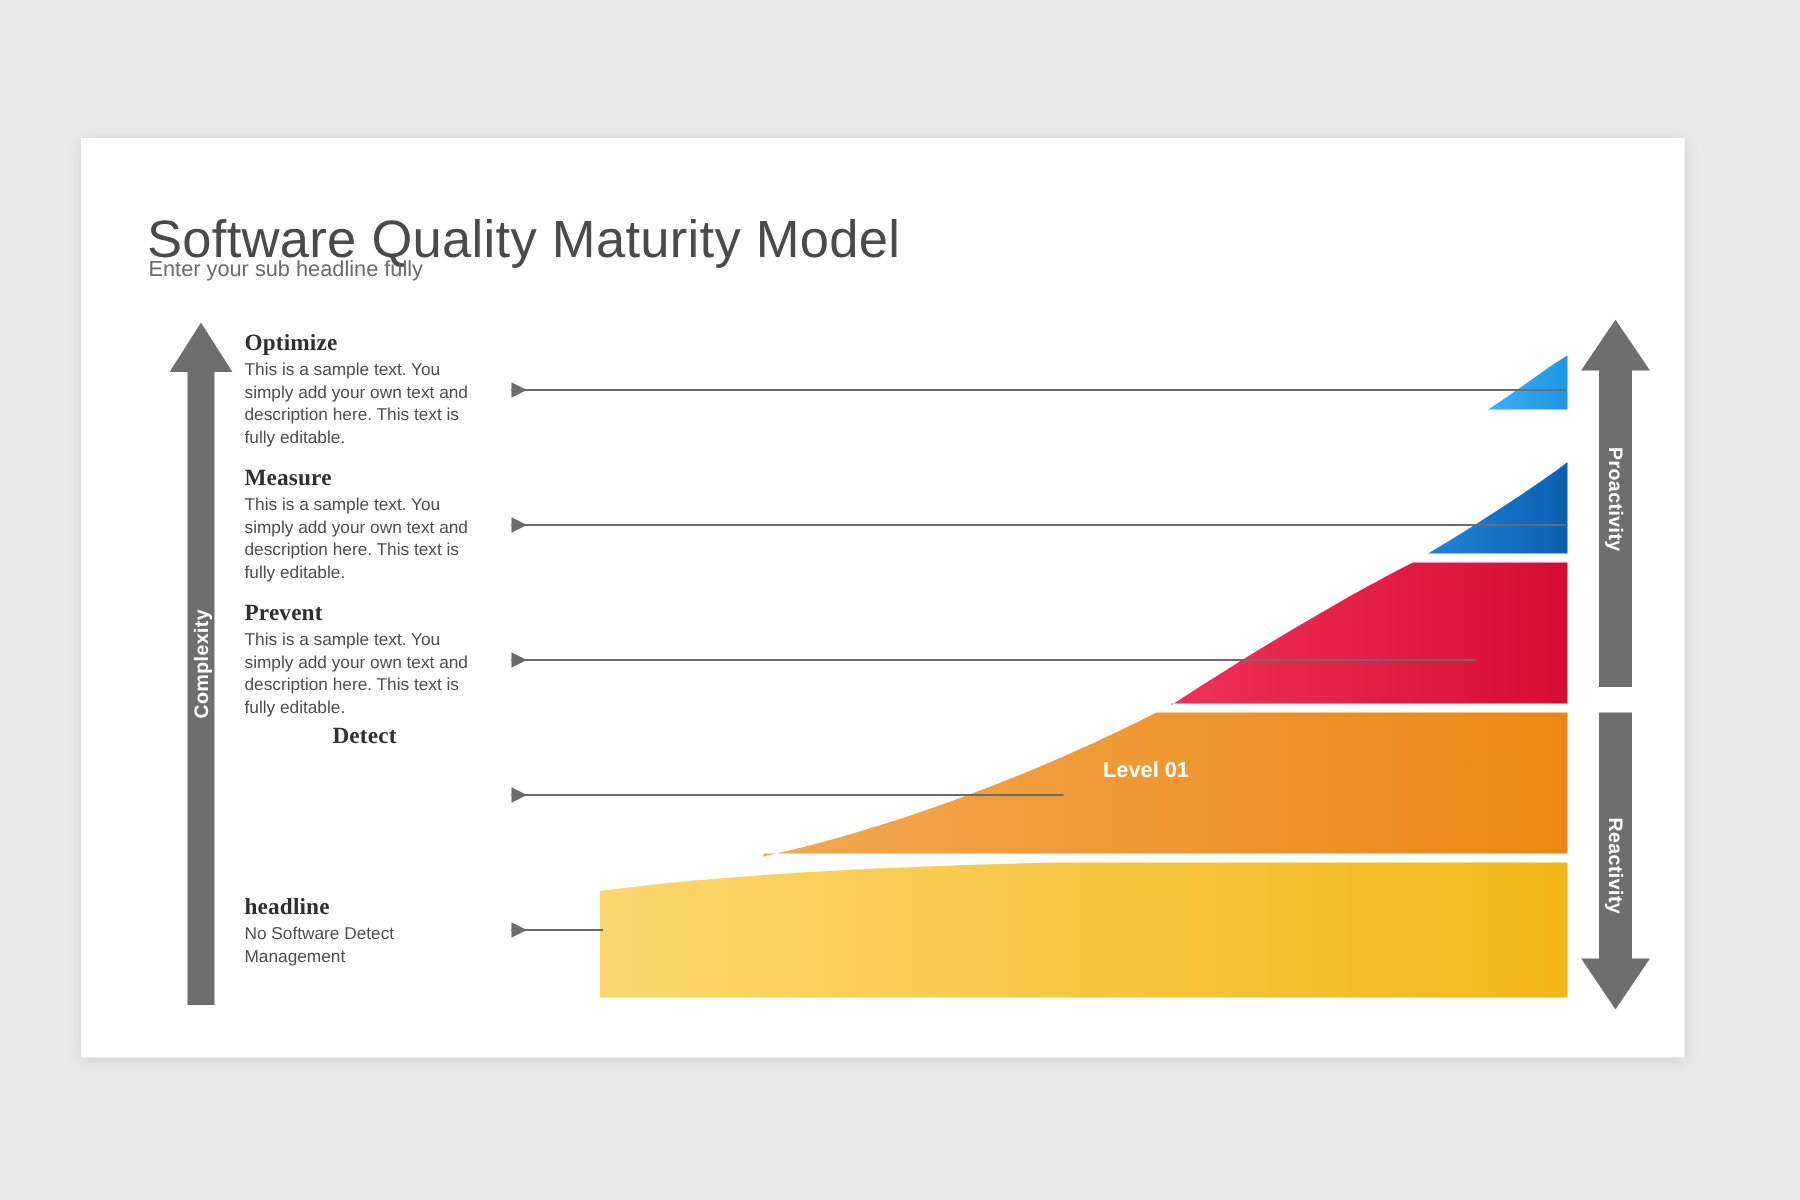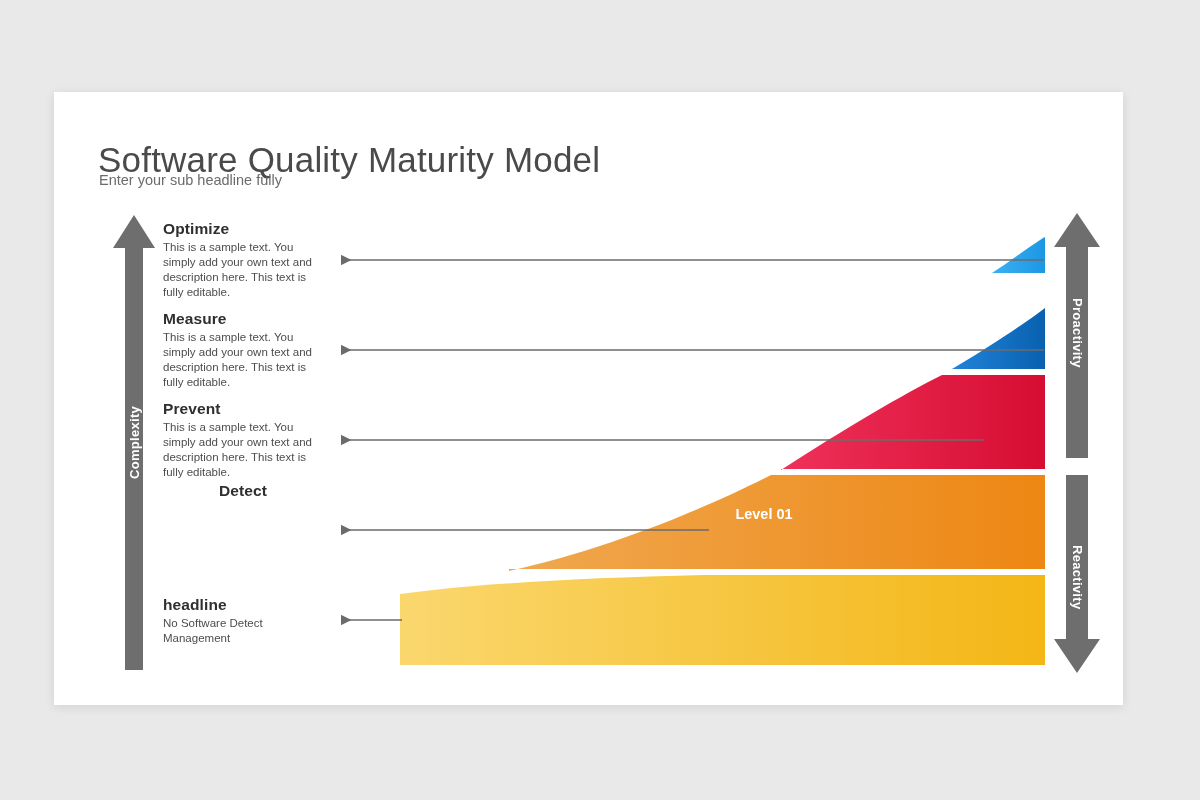--- a/index.html
+++ b/index.html
@@ -54,21 +54,21 @@
   #proactivity-label{top:121px; height:240px;}
   #reactivity-label{top:390px; height:190px;}
 
   
   #connectors{position:absolute; left:0; top:0; width:1092px; height:613px;}
 
   
   .step{position:absolute; left:109px; width:160px;}
   .step-title{
     font-size:15.5px; font-weight:bold; color:#2f2f2f;
-    margin:0 0 2px 0; letter-spacing:0.1px;
+    margin:0 0 2px 0; letter-spacing:0.1px;font-family:Liberation Serif, serif;
   }
   .step-desc{
     font-size:11.5px; color:#4d4d4d; line-height:1.30; margin:0;
   }
 
   
   #pyramid{position:absolute; left:0; top:0; width:1092px; height:613px;}
   .level-label{
     position:absolute; color:#ffffff; font-weight:bold;
     font-size:14.5px; text-align:center; pointer-events:none;

